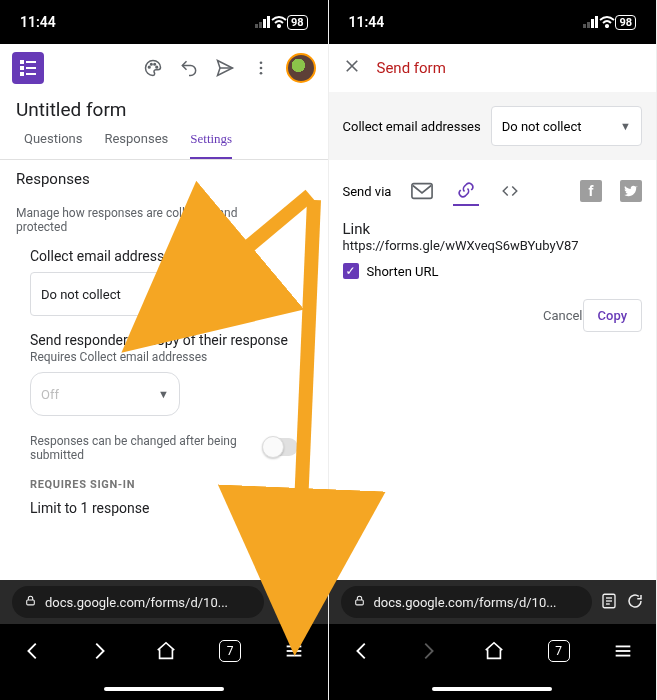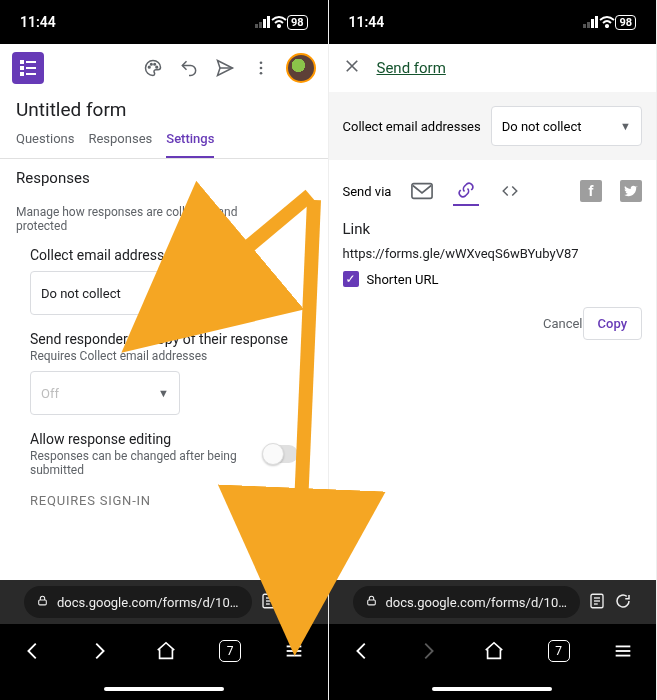--- a/index.html
+++ b/index.html
@@ -15,68 +15,68 @@
   .batt-box { border:1.5px solid #fff; border-radius:4px; padding:0 3px; font-size:11px; font-weight:700; }
 
   
   .app-header { height: 48px; display: flex; align-items: center; padding: 0 12px; gap: 14px; }
   .app-header .spacer { flex: 1; }
   .forms-logo { width: 32px; height: 32px; background: #673ab7; border-radius: 4px; display:flex; align-items:center; justify-content:center; }
   .avatar { width: 30px; height: 30px; border-radius: 50%; background: radial-gradient(circle at 40% 40%, #8bc34a 30%, #5d4037 31%); border: 2px solid #ff9800; }
   .hicon { width:22px; height:22px; color:#5f6368; display:flex; align-items:center; justify-content:center; }
 
   .form-title { font-size: 19px; padding: 6px 16px 0; color:#202124; }
-  .tab-row { display:flex; gap: 14px; padding: 10px 16px 0; border-bottom: 1px solid #e0e0e0; font-size: 13px; color:#5f6368; }
+  .tab-row { display:flex; gap: 22px; padding: 10px 24px 0; border-bottom: 1px solid #e0e0e0; font-size: 13px; color:#5f6368; }
   .tab { padding-bottom: 10px; cursor:pointer; }
-  .tab.active { color:#673ab7; border-bottom: 2.5px solid #673ab7; font-weight: 500; }
+  .tab.active { color:#673ab7; border-bottom: 2.5px solid #673ab7; font-weight: 500; font-family: Liberation Serif, serif; }
 
   .content { flex: 1; overflow: hidden; padding: 0; background:#fff; }
   .section-head { display:flex; align-items:center; padding: 10px 16px 6px; }
   .section-head .titles { flex:1; }
   .sh-title { font-size: 15px; color:#202124; }
   .sh-sub { font-size: 12px; color:#5f6368; margin-top:18px; }
   .caret { width:24px; font-size:18px; text-align:center; }
 
   .setting-block { padding: 8px 30px 8px 30px; }
   .sb-title { font-size: 14px; color:#202124; }
   .sb-sub { font-size: 12px; color:#5f6368; margin-top:2px; }
   .select { margin-top:8px; border:1px solid #dadce0; border-radius:4px; height: 44px; width: 150px; display:flex; align-items:center; padding:0 10px; justify-content:space-between; color:#202124; font-size:13px; background:#fff; }
-  .select.disabled { color:#bdbdbd; }
+  .select.disabled { color:#bdbdbd;border-radius:13px; }
   .select .chev { color:#5f6368; font-size:11px; }
 
   .toggle-row { display:flex; align-items:center; justify-content:space-between; padding: 8px 30px; }
   .toggle { width:34px; height:18px; border-radius:10px; background:#e0e0e0; position:relative; }
   .toggle::after { content:""; position:absolute; width:20px; height:20px; border-radius:50%; background:#fafafa; border:1px solid #dcdcdc; left:-2px; top:-2px; box-shadow:0 1px 2px rgba(0,0,0,.2); }
 
-  .section-label { padding: 8px 30px 0; font-size:13px; letter-spacing: .06em; color:#757575; }
+  .section-label { padding: 8px 30px 0; font-size:11px; letter-spacing: .06em; color:#757575;font-weight:bold; }
 
   
   .send-header { height: 48px; display:flex; align-items:center; padding:0 14px; gap: 16px; }
   .send-header .x { font-size: 20px; color:#5f6368; }
-  .send-title { font-size: 15px; color:#14532d;text-decoration:underline; }
+  .send-title { font-size: 15px; color:#b91c1c; }
   .collect-bar { background:#f5f5f5; padding: 14px; display:flex; align-items:center; gap:10px; font-size:13px; }
   .collect-bar .sel { background:#fff; border:1px solid #dadce0; border-radius:4px; height:40px; flex:1; display:flex; align-items:center; justify-content:space-between; padding:0 10px; }
 
   .sendvia { display:flex; align-items:center; padding: 16px 14px 8px; font-size:13px; gap: 18px; text-align: center; }
   .sv-icon { width:26px; height:30px; display:flex; align-items:center; justify-content:center; color:#5f6368; }
   .sv-icon.active { color:#673ab7; border-bottom: 2.5px solid #673ab7; }
   .sv-spacer { flex:1; }
   .social { width:22px; height:22px; background:#9e9e9e; color:#fff; display:flex; align-items:center; justify-content:center; font-size:14px; font-weight:700; border-radius:2px; }
 
   .link-box { padding: 6px 14px; }
-  .link-label { font-size:15px; color:#202124; margin-bottom:8px; }
+  .link-label { font-size:15px; color:#202124; }
   .link-url { font-size:13px; color:#202124; margin-bottom:10px; word-break:break-all; }
   .shorten-row { display:flex; align-items:center; gap:8px; font-size:13px; }
   .chk { width:16px; height:16px; background:#673ab7; border-radius:2px; display:flex; align-items:center; justify-content:center; color:#fff; font-size:12px; }
   .btn-row { display:flex; justify-content:flex-end; align-items:center; gap:0; padding:14px; font-size:13px; }
   .btn-text { color:#5f6368; }
   .btn-out { border:1px solid #dadce0; border-radius:4px; padding:8px 14px; color:#673ab7; font-weight:500; }
 
   
-  .url-bar { height:44px; background:#2a2a2a; color:#eee; display:flex; align-items:center; padding:0 24px; gap:8px; font-size:13px; }
+  .url-bar { height:44px; background:#2a2a2a; color:#eee; display:flex; align-items:center; padding:0 12px; gap:8px; font-size:13px; }
   .pill { background:#1b1b1b; border-radius:20px; height:32px; flex:1; display:flex; align-items:center; padding:0 12px; gap:8px; overflow:hidden; white-space:nowrap; }
   .bottom-nav { height:54px; background:#000; display:flex; align-items:center; justify-content:space-around; color:#fff; }
   .bn-ic { width:26px; height:26px; display:flex; align-items:center; justify-content:center; }
   .tabs-count { border:1.8px solid #fff; border-radius:5px; width:22px; height:22px; font-size:12px; }
   .home-ind { height:22px; background:#000; display:flex; align-items:center; justify-content:center; }
   .home-ind::after{ content:""; width:120px; height:4px; background:#fff; border-radius:3px; }
 
   
   .arrow { position:absolute; pointer-events:none; }
 </style>
@@ -182,28 +182,31 @@
       <div class="sb-title">Send responders a copy of their response</div>
       <div class="sb-sub">Requires Collect email addresses</div>
       <div class="select disabled">
         <span>Off</span>
         <span class="chev">▼</span>
       </div>
     </div>
 
     <div class="toggle-row">
       <div>
-        <div class="sb-title">Allow response editing</div>
         <div class="sb-sub" style="max-width:220px">Responses can be changed after being submitted</div>
       </div>
       <div class="toggle"></div>
     </div>
 
     <div class="section-label">REQUIRES SIGN-IN</div>
 
+    <div class="toggle-row">
+      <div class="sb-title">Limit to 1 response</div>
+      <div class="toggle"></div>
+    </div>
   </div>
 
   <div class="url-bar">
     <div class="pill">
       <span><svg width="13" height="13" viewBox="0 0 24 24" fill="none" stroke="#eee" stroke-width="2">
             <rect x="5" y="11" width="14" height="9" rx="2"></rect>
             <path d="M8 11V8a4 4 0 1 1 8 0v3"></path>
           </svg></span>
       <span style="overflow:hidden;text-overflow:ellipsis">docs.google.com/forms/d/10...</span>
     </div>

